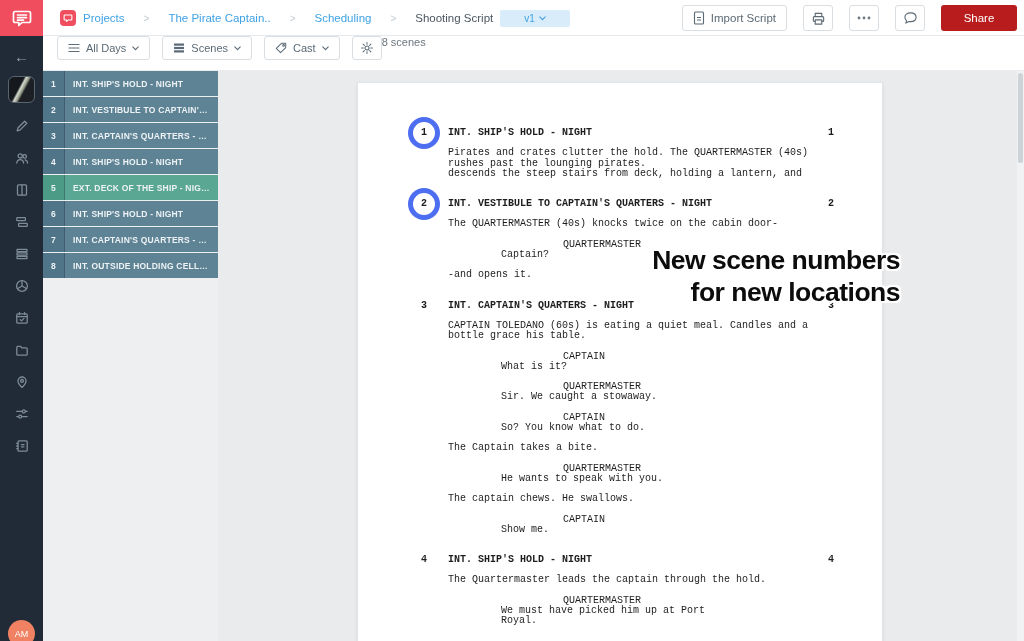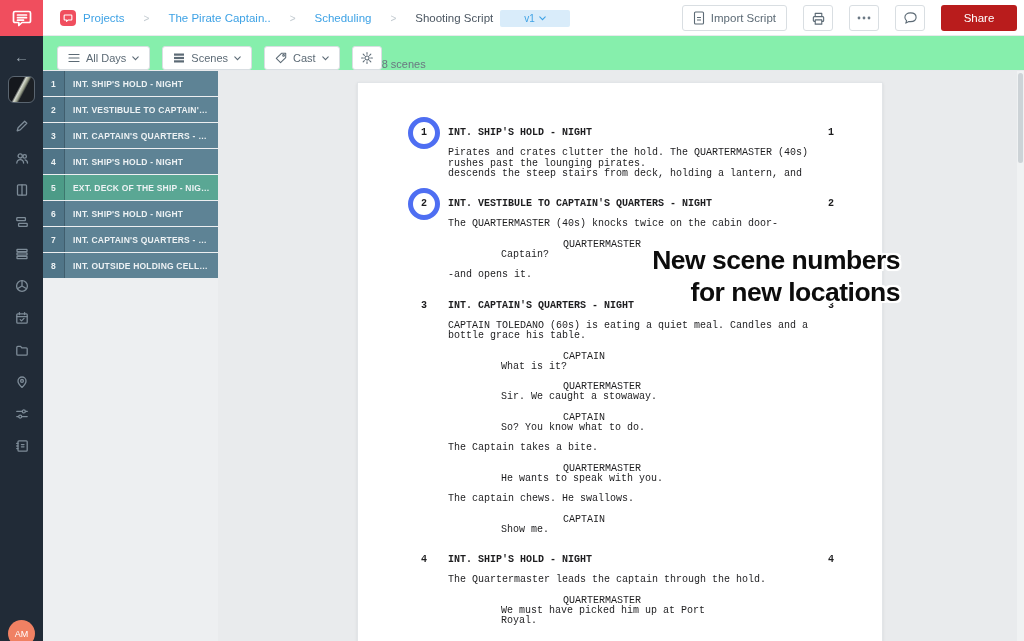--- a/index.html
+++ b/index.html
@@ -42,22 +42,22 @@
   .rail-icons { position:absolute; left:0; top:74px; width:43px;
     display:flex; flex-direction:column; }
   .rail-ic { width:43px; height:32px; display:flex; align-items:center;
     justify-content:center; cursor:pointer; }
   .rail-avatar { position:absolute; left:8px; top:584px; width:27px; height:27px;
     border-radius:50%; background:#f08163; color:#fff; font-size:9px;
     display:flex; align-items:center; justify-content:center; cursor:pointer; }
 
   
   .toolbar { position:absolute; left:43px; top:36px; width:981px; height:35px;
-    background:#86efac; border-bottom:1px solid #e8eaed; z-index:20;
-    display:flex; align-items:flex-end; }
+    background:#ffffff; border-bottom:1px solid #e8eaed; z-index:20;
+    display:flex; align-items:flex-start; }
   .toolbar .tb-btn { margin-left:12px; height:24px; font-size:11px; }
   .toolbar .tb-btn:first-child { margin-left:14px; }
   .count { font-size:11px; color:#6a7680; }
 
   
   .scene-panel { position:absolute; left:43px; top:71px; width:175px; height:570px;
     background:#edeff1; z-index:15; }
   .scene-row { display:flex; height:25px; margin-bottom:1px; cursor:pointer;
     color:#edf2f4; font-size:8.5px; font-weight:bold; letter-spacing:.2px; }
   .scene-num { width:22px; background:#507588; display:flex; align-items:center;

